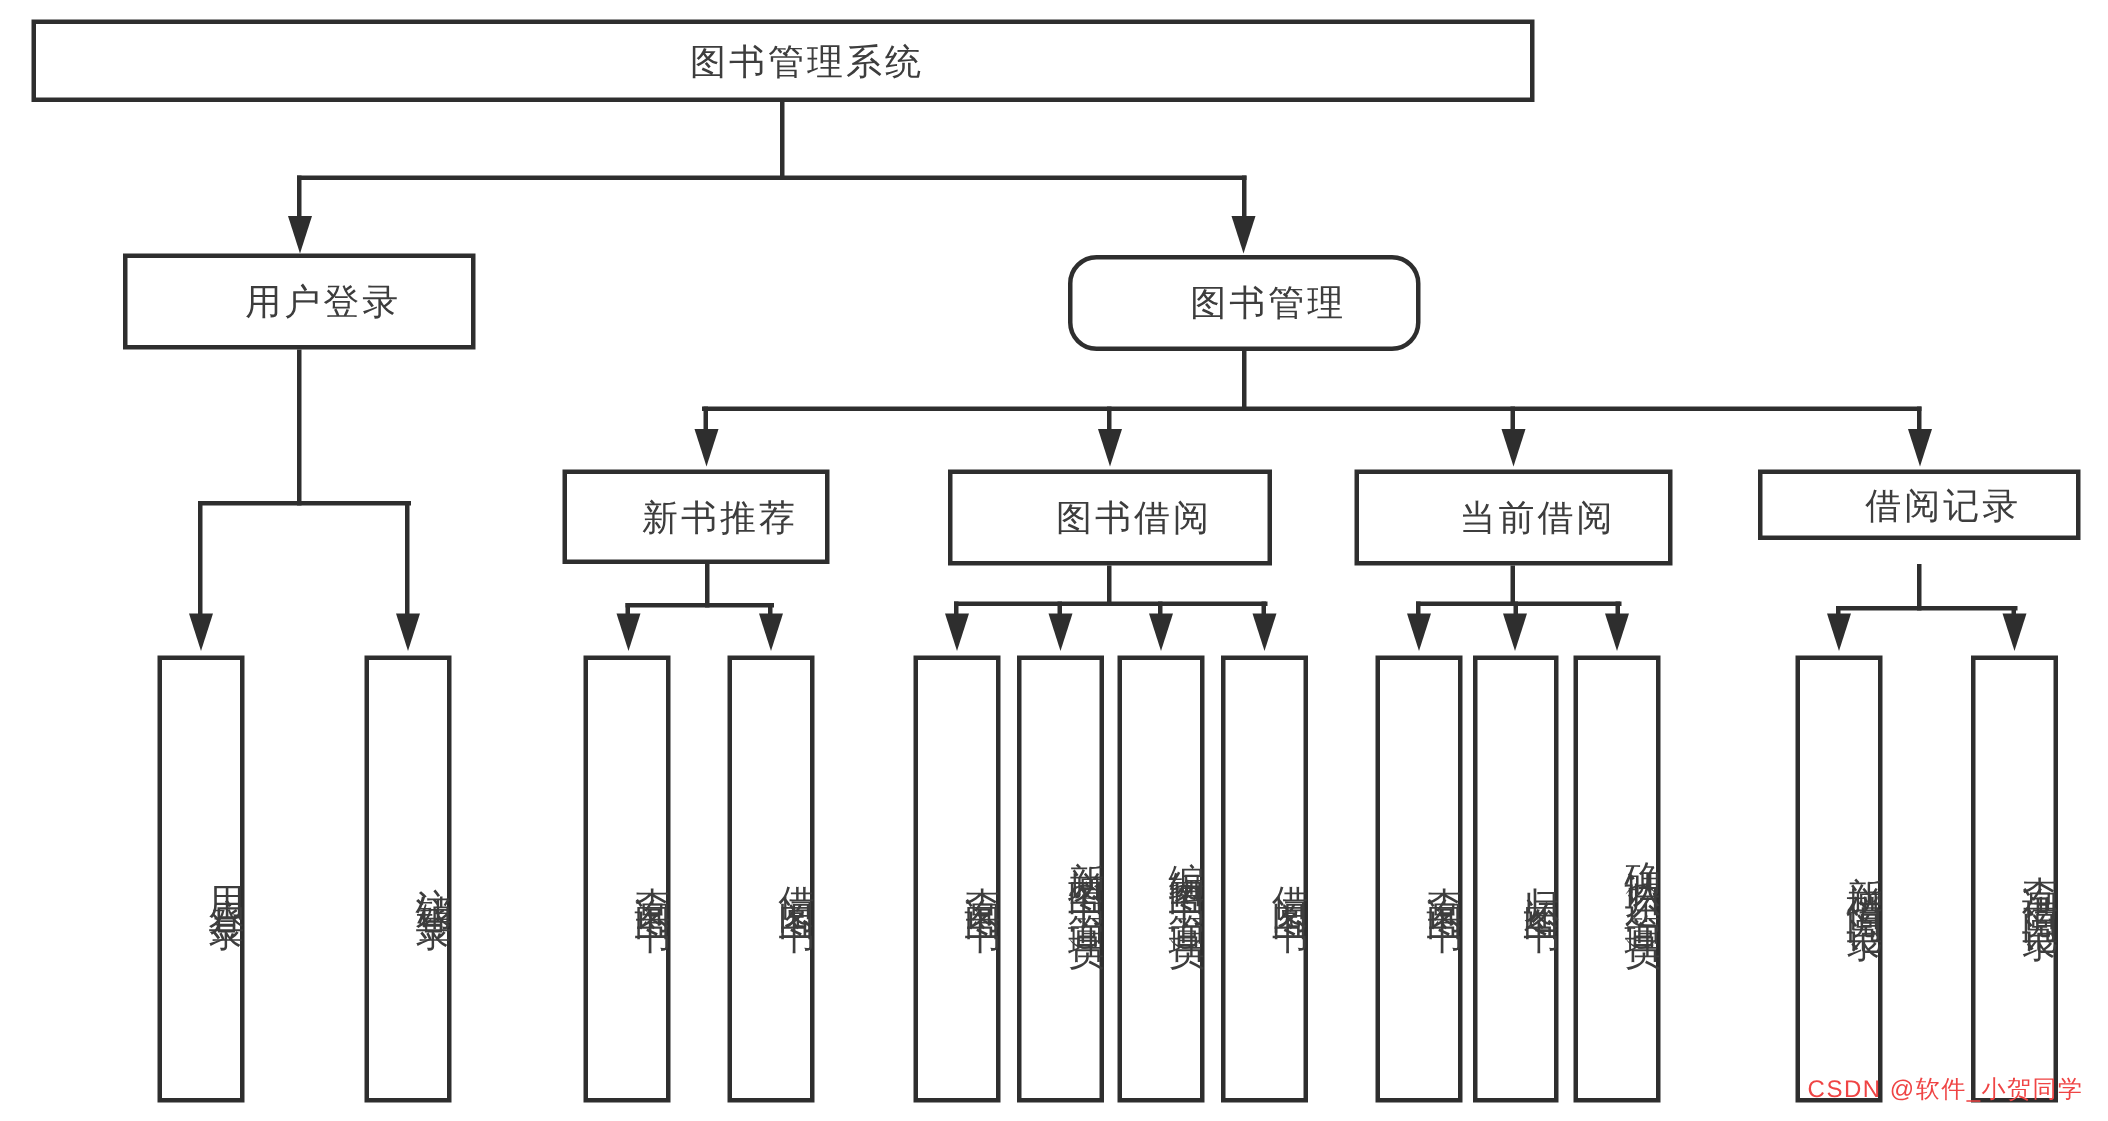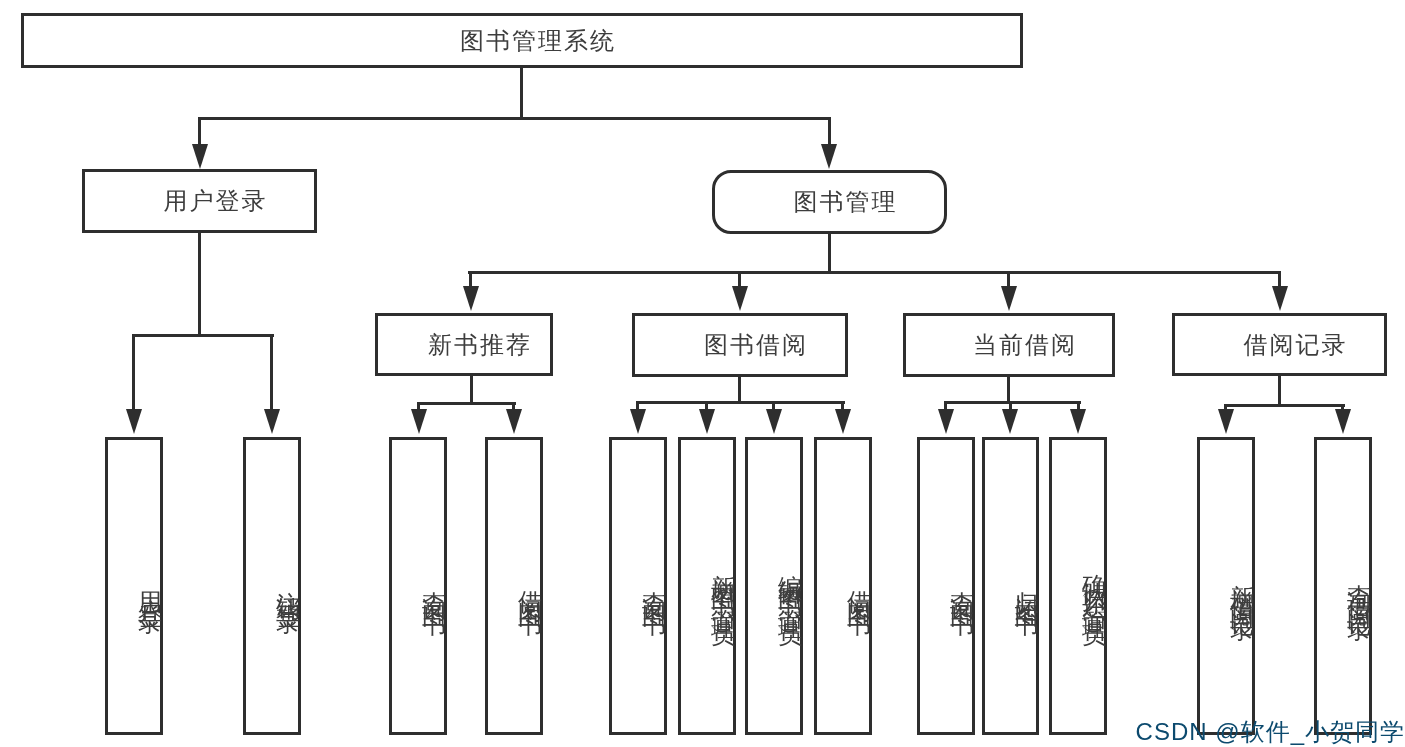--- a/index.html
+++ b/index.html
@@ -16,22 +16,22 @@
     writing-mode:vertical-rl;text-orientation:mixed;
     letter-spacing:7px;line-height:1;white-space:normal;
   }
   .line{position:absolute;background:#2e2e2e;}
   .arrow{
     position:absolute;width:0;height:0;
     border-left:8px solid transparent;border-right:8px solid transparent;
     border-top:25px solid #2e2e2e;
   }
   .watermark{
-    position:absolute;right:0;top:716px;font-size:24px;letter-spacing:1px;
-    color:#0c4a6e;white-space:nowrap;z-index:5;
+    position:absolute;right:16px;top:716px;font-size:16px;letter-spacing:1px;
+    color:#ef4444;white-space:nowrap;z-index:5;
   }
 </style>
 </head>
 <body>
 
 <div class="canvas">
 
   <div class="box" style="left:21px;top:13px;width:1002px;height:55px;">
     <span>图书管理系统</span>
   </div>
@@ -70,21 +70,21 @@
 
   <div class="box" style="left:362px;top:313px;width:178px;height:63px;margin-left:13px;">
     <span>新书推荐</span>
   </div>
   <div class="box" style="left:903px;top:313px;width:212px;height:64px;">
     <span>当前借阅</span>
   </div>
   <div class="box" style="left:632px;top:313px;width:216px;height:64px;">
     <span>图书借阅</span>
   </div>
-  <div class="box" style="left:1172px;top:313px;width:215px;height:63px;">
+  <div class="box" style="left:1172px;top:313px;width:215px;height:47px;">
     <span>借阅记录</span>
   </div>
 
   <div class="line" style="left:470px;top:376px;width:3px;height:29px;"></div>
   <div class="line" style="left:417px;top:402px;width:99px;height:3px;"></div>
   <div class="line" style="left:417px;top:402px;width:3px;height:10px;"></div>
   <div class="arrow" style="left:411px;top:409px;"></div>
   <div class="line" style="left:512px;top:402px;width:3px;height:10px;"></div>
   <div class="arrow" style="left:506px;top:409px;"></div>
 

